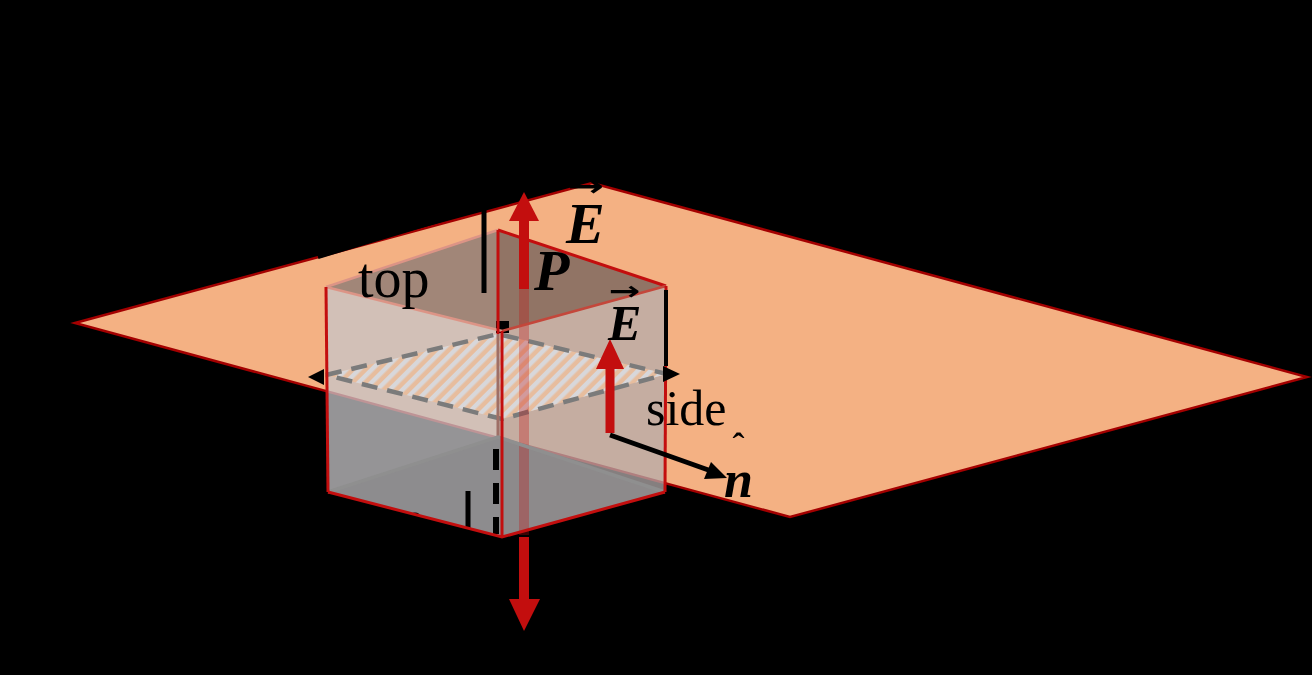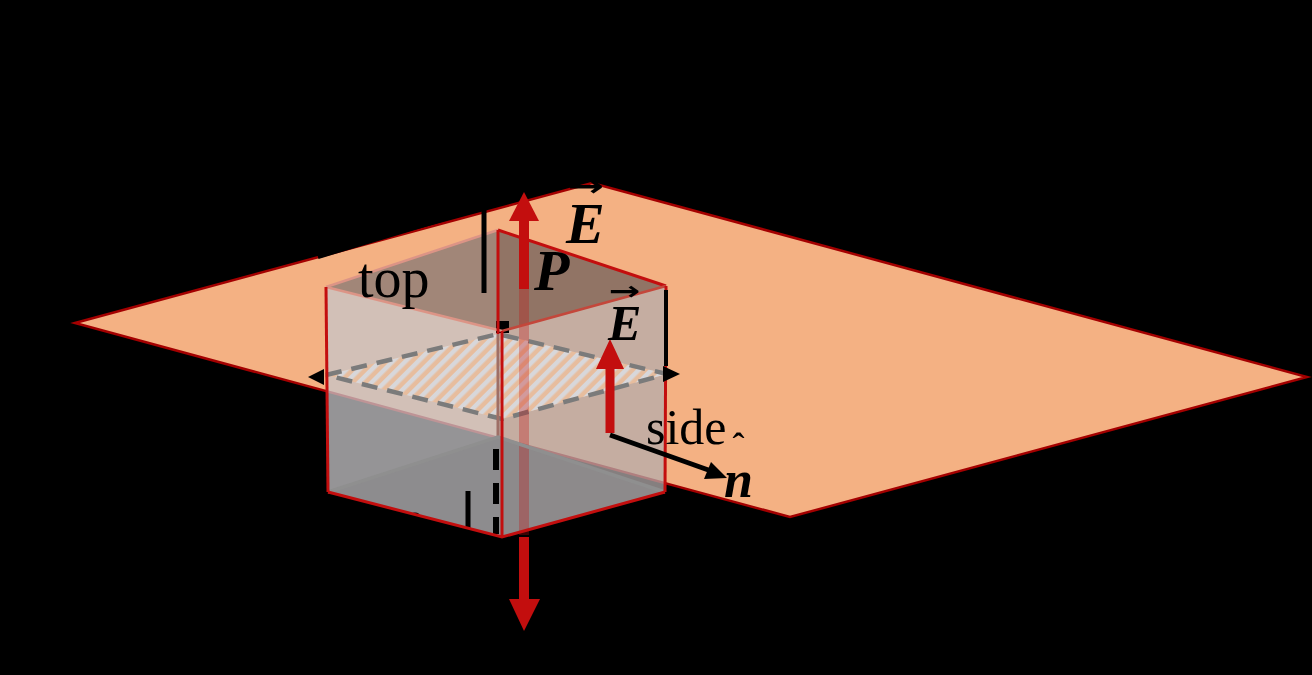--- a/index.html
+++ b/index.html
@@ -134,20 +134,20 @@
   <div class="lbl math veclabel" style="left:566px;top:178px;">
     <span class="vecarrow" style="font-size:30px;">→</span>
     <span style="font-size:58px;">E</span>
   </div>
 
   <div class="lbl math veclabel" style="left:608px;top:284px;">
     <span class="vecarrow" style="font-size:26px;">→</span>
     <span style="font-size:50px;">E</span>
   </div>
 
-  <div class="lbl serif" style="left:646px;top:383px;font-size:50px;margin-top:19px;">side</div>
+  <div class="lbl serif" style="left:646px;top:383px;font-size:50px;">side</div>
 
   <div class="lbl math veclabel" style="left:724px;top:438px;">
     <span class="hatchar">ˆ</span>
     <span style="font-size:52px;">n</span>
   </div>
 
 </div>
 
 </body></html>

